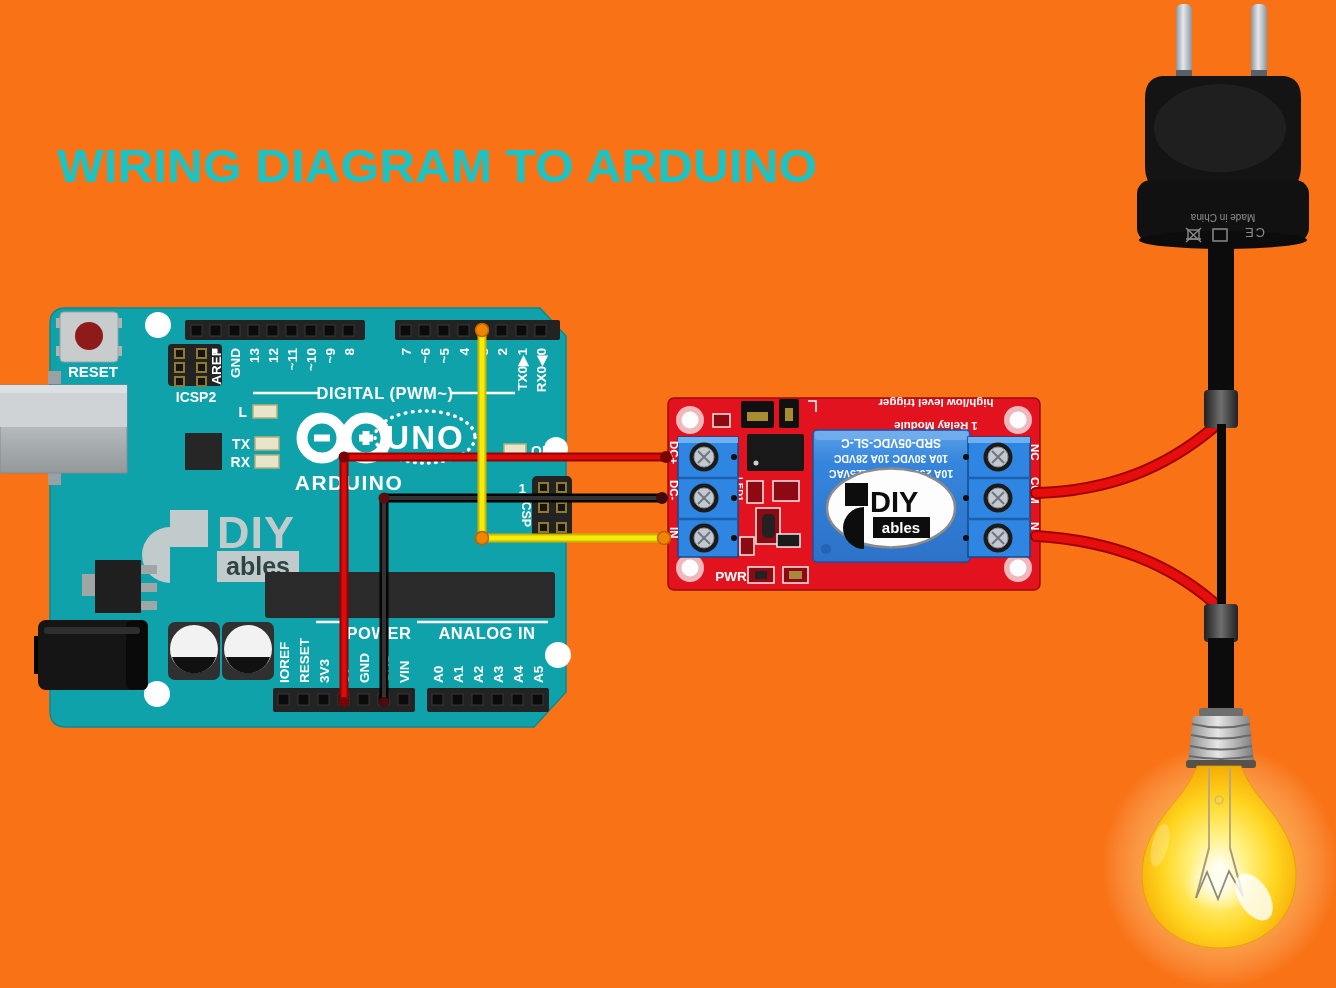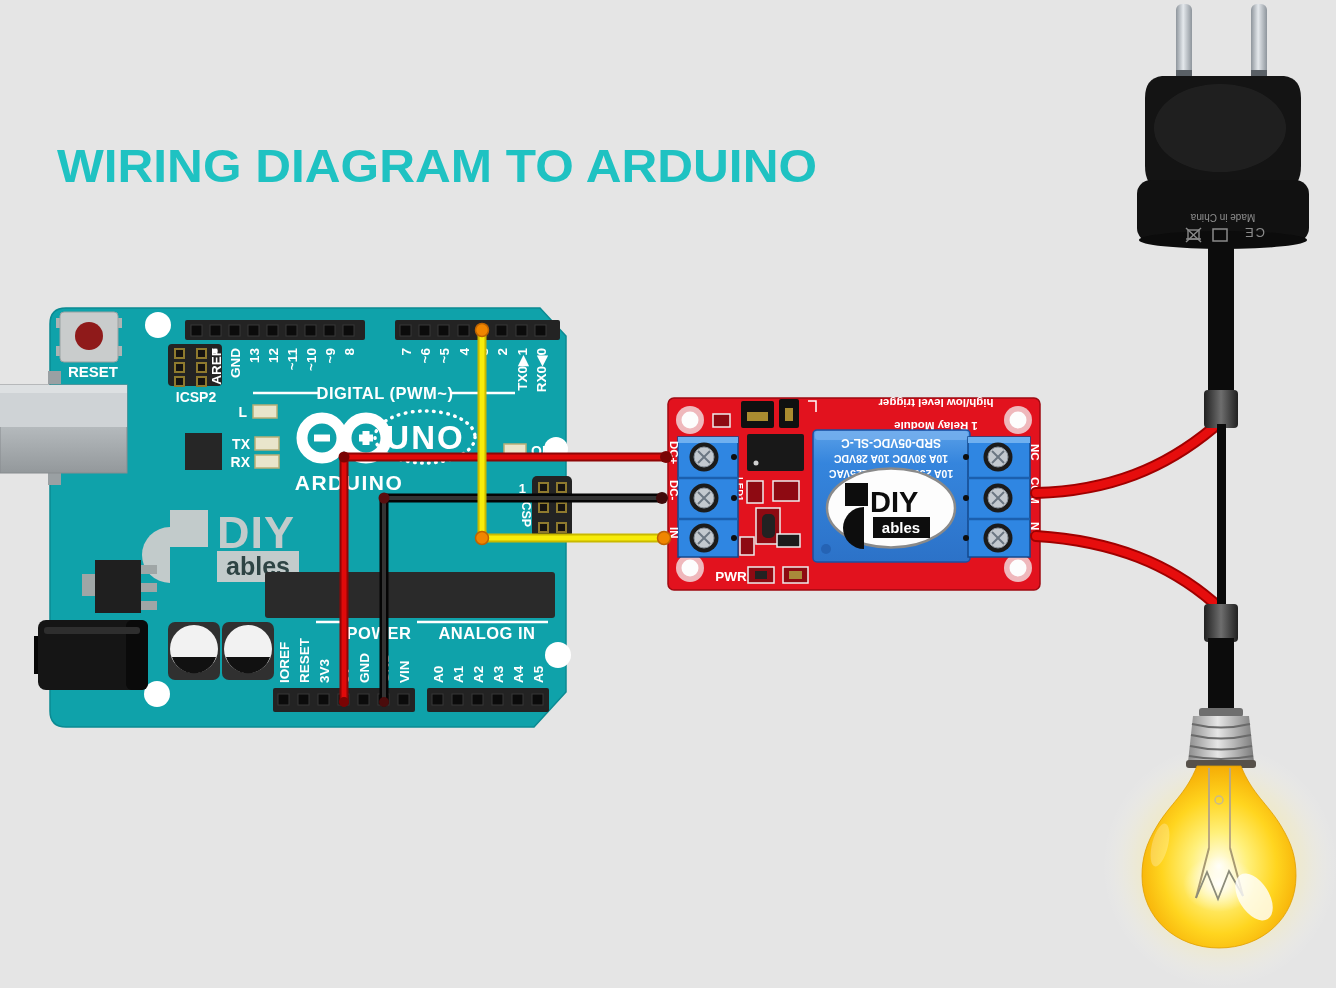--- a/index.html
+++ b/index.html
@@ -1,16 +1,16 @@
 <!DOCTYPE html>
 <html><head>
 <meta charset="utf-8">
 <style>
   html,body{margin:0;padding:0;background:#fff;}
-  .stage{position:relative;width:1336px;height:988px;background:#e5e5e5;overflow:hidden;
+  .stage{position:relative;width:1336px;height:988px;background:#f97316;overflow:hidden;
          font-family:"Liberation Sans",sans-serif;}
   svg{position:absolute;left:0;top:0;}
   text{font-family:"Liberation Sans",sans-serif;}
   .silk{fill:#ffffff;font-weight:bold;}
   .pl{font-size:13.5px;}
   .cap{font-size:16.5px;letter-spacing:0.5px;}
   .rlab{fill:#ffffff;font-weight:bold;font-size:11.5px;}
   .rprint{fill:#ffffff;font-weight:bold;text-anchor:middle;}
   .greylogo{fill:#C2CBCB;}
   .wline{stroke:#ffffff;stroke-width:2.5;}

